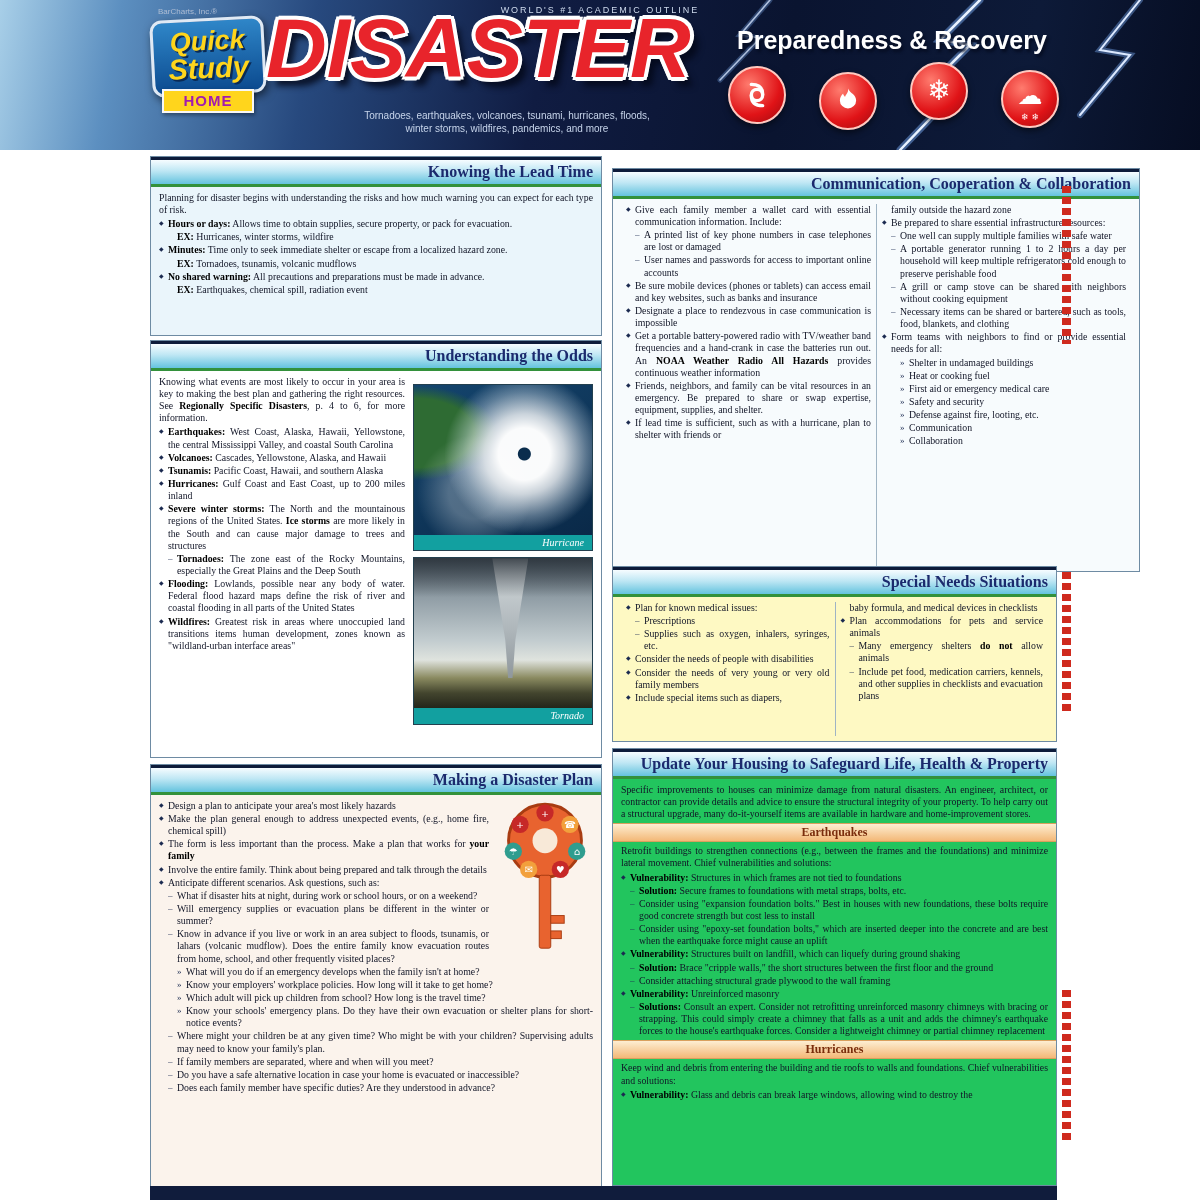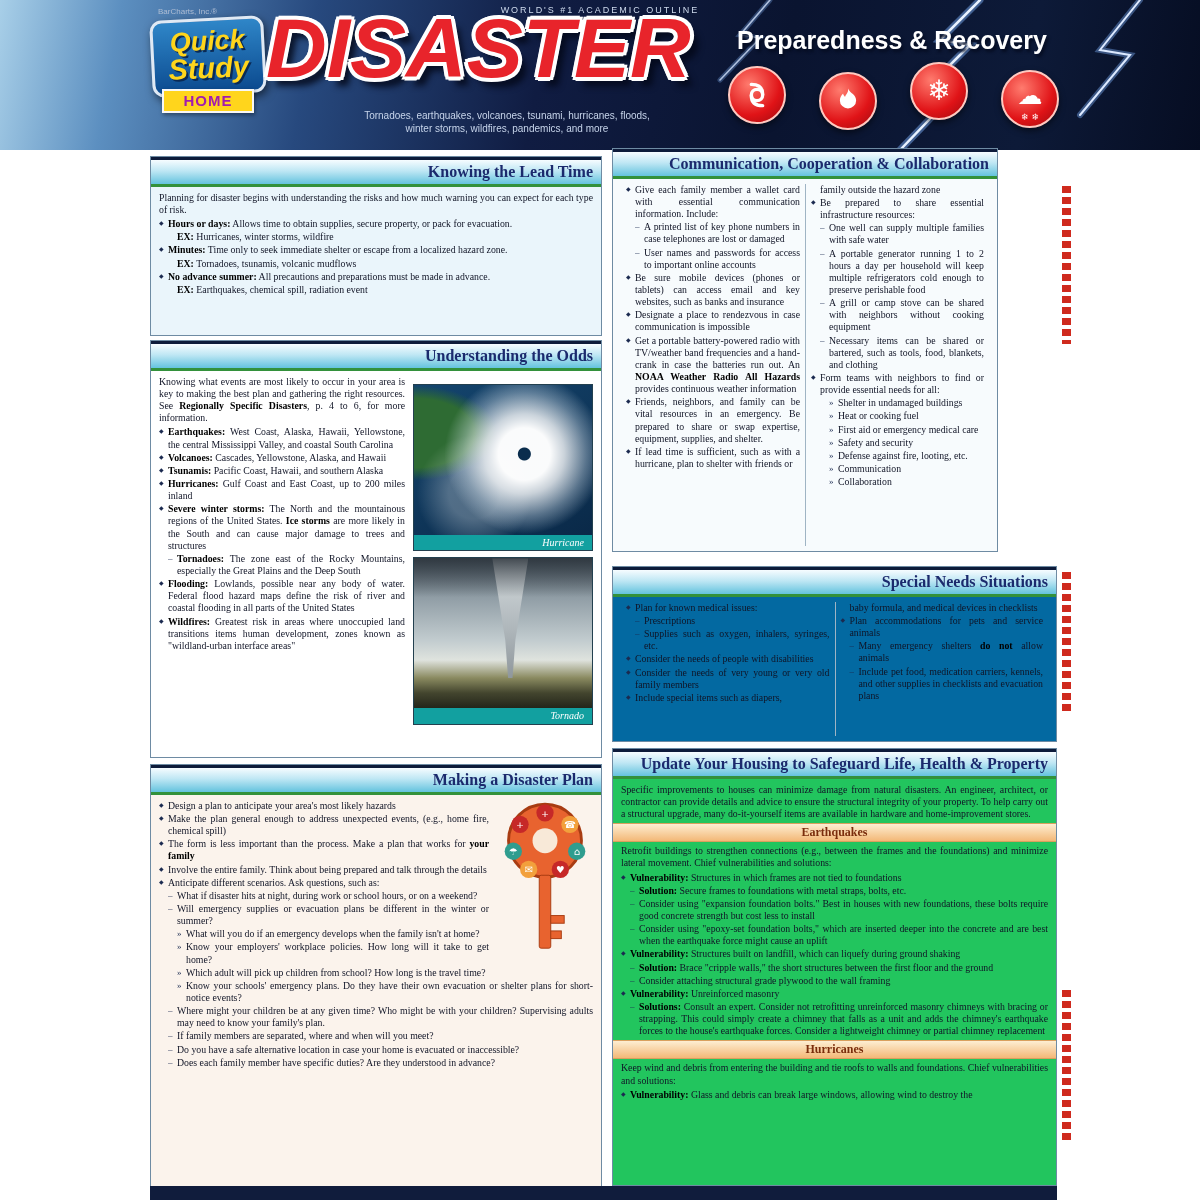--- a/index.html
+++ b/index.html
@@ -47,21 +47,21 @@
   .it.cont::before{content:none;}
 
   .cols{display:flex;}
   .ccol{width:50%;padding:0 5px;box-sizing:border-box;}
   .c2{border-left:1px solid #9fb4c4;}
 
   .sub-head{background:linear-gradient(180deg,#fdeed2,#f3b877);color:#7a2d0c;font:bold 12px/1.25 "Liberation Serif",serif;text-align:center;
     margin:3px -8px;padding:1px 0;border-top:1px solid #d9a05e;border-bottom:1px solid #d9a05e;}
 
   .tint-blue{background:#eaf5fb;} .tint-comm{background:#f7fbfd;} .tint-plan{background:#fbf3ec;}
-  .tint-special{background:#0369a1;} .tint-house{background:#22c55e;}
+  .tint-special{background:#fef9c3;} .tint-house{background:#22c55e;}
 
   
   .fig{float:right;clear:right;width:178px;margin:0 0 6px 8px;border:1px solid #23404f;background:#123;}
   .img{height:150px;position:relative;overflow:hidden;}
   .cap{background:#12a0a0;color:#fff;font:italic 10px/1.35 "Liberation Serif",serif;text-align:right;padding:1px 8px;}
   .img-hurricane{background:
     radial-gradient(circle at 62% 46%, #0a2d4d 0 6px, transparent 7px),
     radial-gradient(circle at 62% 46%, rgba(255,255,255,.98) 0 26px, rgba(255,255,255,.78) 40px, rgba(230,240,248,.35) 62px, transparent 80px),
     radial-gradient(circle at 34% 72%, rgba(255,255,255,.28) 0 26px, transparent 58px),
     radial-gradient(ellipse at 0% 32%, #2e6b33 0 24%, transparent 33%),
@@ -137,21 +137,21 @@
   <section class="panel" style="left:150px;top:156px;width:452px;height:180px">
     <h2 class="shead">Knowing the Lead Time</h2>
     <div class="sbody tint-blue">
       <p class="intro">Planning for disaster begins with understanding the risks and how much warning you can expect for each type of risk.</p>
       <div class="list">
 
       <div class="it l1"><b>Hours or days:</b><span> Allows time to obtain supplies, secure property, or pack for evacuation.</span><b></b><span></span></div>
           <div class="it ex"><b>EX:</b><span> Hurricanes, winter storms, wildfire</span><b></b><span></span></div>
           <div class="it l1"><b>Minutes:</b><span> Time only to seek immediate shelter or escape from a localized hazard zone.</span><b></b><span></span></div>
           <div class="it ex"><b>EX:</b><span> Tornadoes, tsunamis, volcanic mudflows</span><b></b><span></span></div>
-          <div class="it l1"><b>No advance summer:</b><span> All precautions and preparations must be made in advance.</span><b></b><span></span></div>
+          <div class="it l1"><b>No shared warning:</b><span> All precautions and preparations must be made in advance.</span><b></b><span></span></div>
           <div class="it ex"><b>EX:</b><span> Earthquakes, chemical spill, radiation event</span><b></b><span></span></div>
         </div>
     </div>
   </section>
 
   <section class="panel" style="left:150px;top:340px;width:452px;height:418px">
     <h2 class="shead">Understanding the Odds</h2>
     <div class="sbody">
       <figure class="fig" style="margin-top:8px">
         <div class="img img-hurricane"></div>
@@ -206,33 +206,34 @@
       </div>
       <div class="list">
 
       <div class="it l1"><b></b><span>Design a plan to anticipate your area's most likely hazards</span><b></b><span></span></div>
           <div class="it l1"><b></b><span>Make the plan general enough to address unexpected events, (e.g., home fire, chemical spill)</span><b></b><span></span></div>
           <div class="it l1"><b></b><span>The form is less important than the process. Make a plan that works for </span><b>your family</b><span></span></div>
           <div class="it l1"><b></b><span>Involve the entire family. Think about being prepared and talk through the details</span><b></b><span></span></div>
           <div class="it l1"><b></b><span>Anticipate different scenarios. Ask questions, such as:</span><b></b><span></span></div>
           <div class="it l2"><b></b><span>What if disaster hits at night, during work or school hours, or on a weekend?</span><b></b><span></span></div>
           <div class="it l2"><b></b><span>Will emergency supplies or evacuation plans be different in the winter or summer?</span><b></b><span></span></div>
+          <div class="it l2"><b></b><span>Know in advance if you live or work in an area subject to floods, tsunamis, or lahars (volcanic mudflow). Does the entire family know evacuation routes from home, school, and other frequently visited places?</span><b></b><span></span></div>
           <div class="it l3"><b></b><span>What will you do if an emergency develops when the family isn't at home?</span><b></b><span></span></div>
           <div class="it l3"><b></b><span>Know your employers' workplace policies. How long will it take to get home?</span><b></b><span></span></div>
           <div class="it l3"><b></b><span>Which adult will pick up children from school? How long is the travel time?</span><b></b><span></span></div>
           <div class="it l3"><b></b><span>Know your schools' emergency plans. Do they have their own evacuation or shelter plans for short-notice events?</span><b></b><span></span></div>
           <div class="it l2"><b></b><span>Where might your children be at any given time? Who might be with your children? Supervising adults may need to know your family's plan.</span><b></b><span></span></div>
           <div class="it l2"><b></b><span>If family members are separated, where and when will you meet?</span><b></b><span></span></div>
           <div class="it l2"><b></b><span>Do you have a safe alternative location in case your home is evacuated or inaccessible?</span><b></b><span></span></div>
           <div class="it l2"><b></b><span>Does each family member have specific duties? Are they understood in advance?</span><b></b><span></span></div>
         </div>
     </div>
   </section>
 
-  <section class="panel" style="left:612px;top:148px;width:386px;height:404px">
+  <section class="panel" style="left:612px;top:168px;width:528px;height:404px">
     <h2 class="shead">Communication, Cooperation &amp; Collaboration</h2>
     <div class="sbody cols tint-comm">
       <div class="ccol">
 
       <div class="it l1"><b></b><span>Give each family member a wallet card with essential communication information. Include:</span><b></b><span></span></div>
           <div class="it l2"><b></b><span>A printed list of key phone numbers in case telephones are lost or damaged</span><b></b><span></span></div>
           <div class="it l2"><b></b><span>User names and passwords for access to important online accounts</span><b></b><span></span></div>
           <div class="it l1"><b></b><span>Be sure mobile devices (phones or tablets) can access email and key websites, such as banks and insurance</span><b></b><span></span></div>
           <div class="it l1"><b></b><span>Designate a place to rendezvous in case communication is impossible</span><b></b><span></span></div>
           <div class="it l1"><b></b><span>Get a portable battery-powered radio with TV/weather band frequencies and a hand-crank in case the batteries run out. An </span><b>NOAA Weather Radio All Hazards</b><span> provides continuous weather information</span></div>

